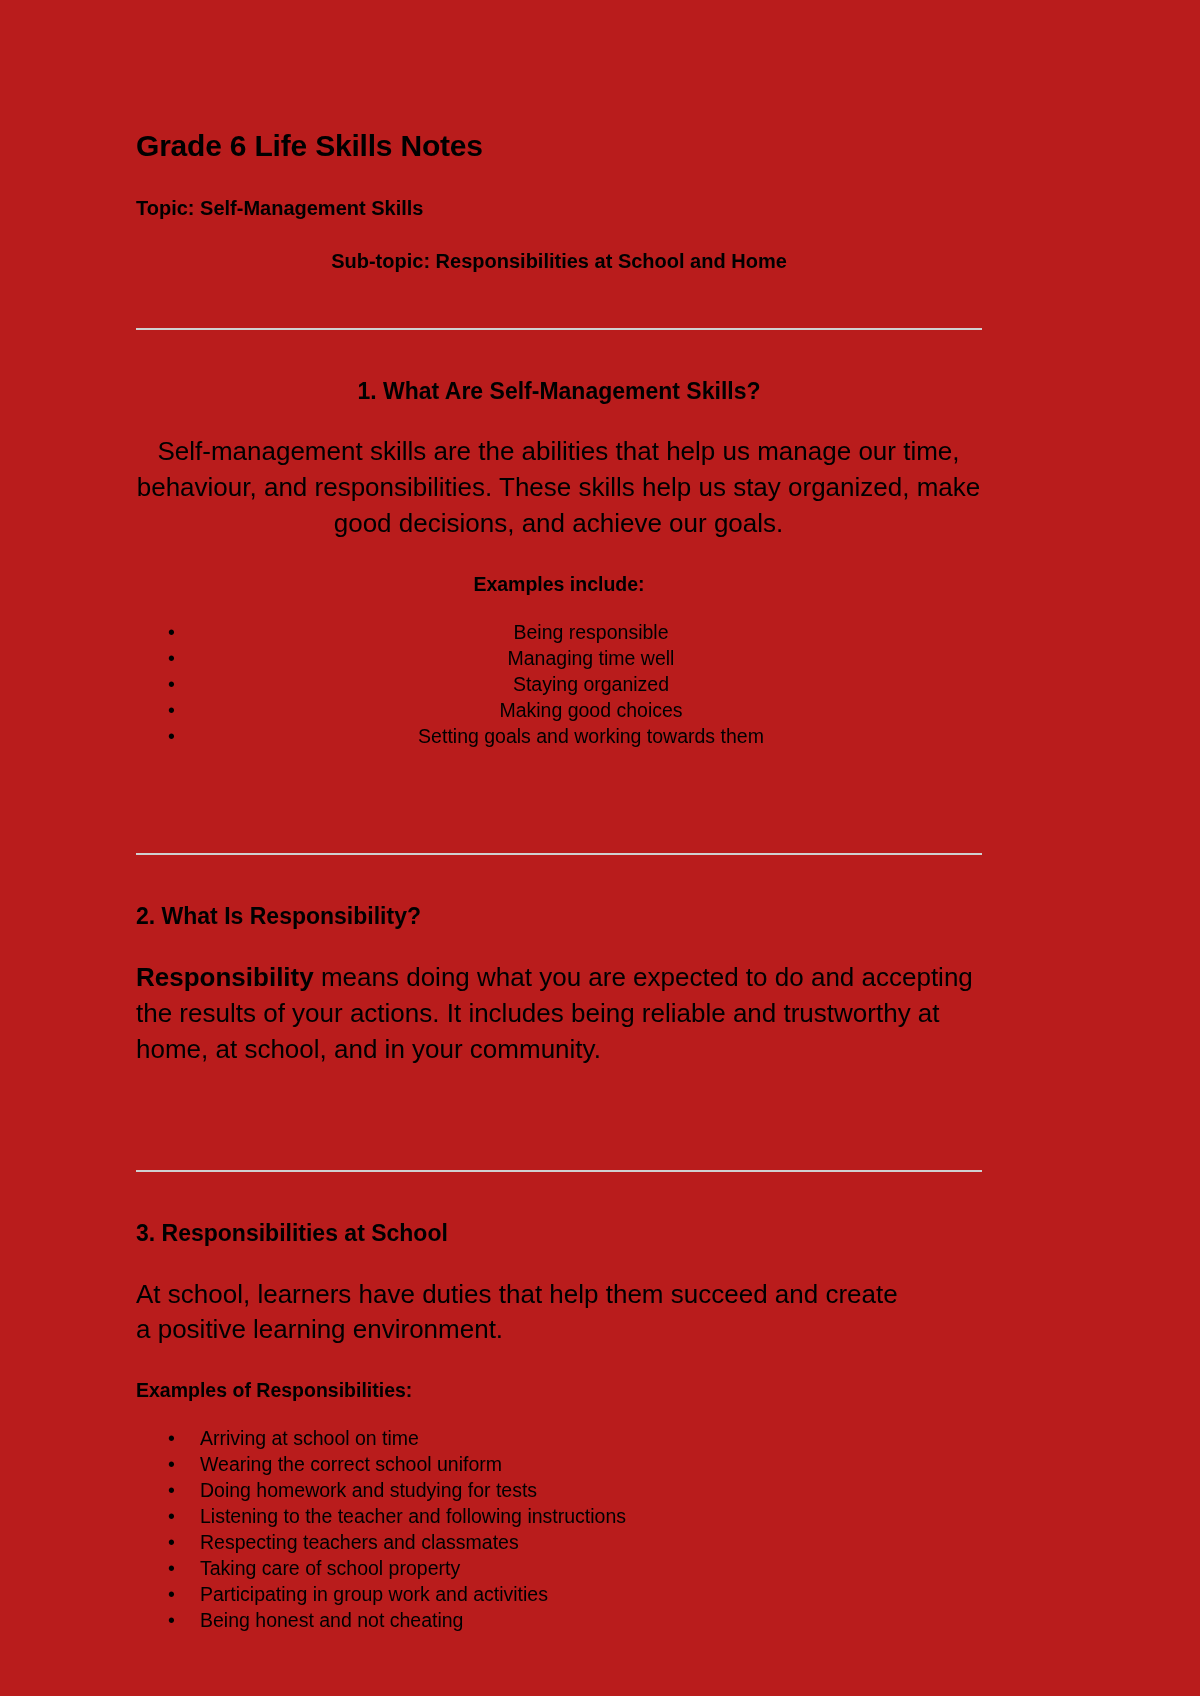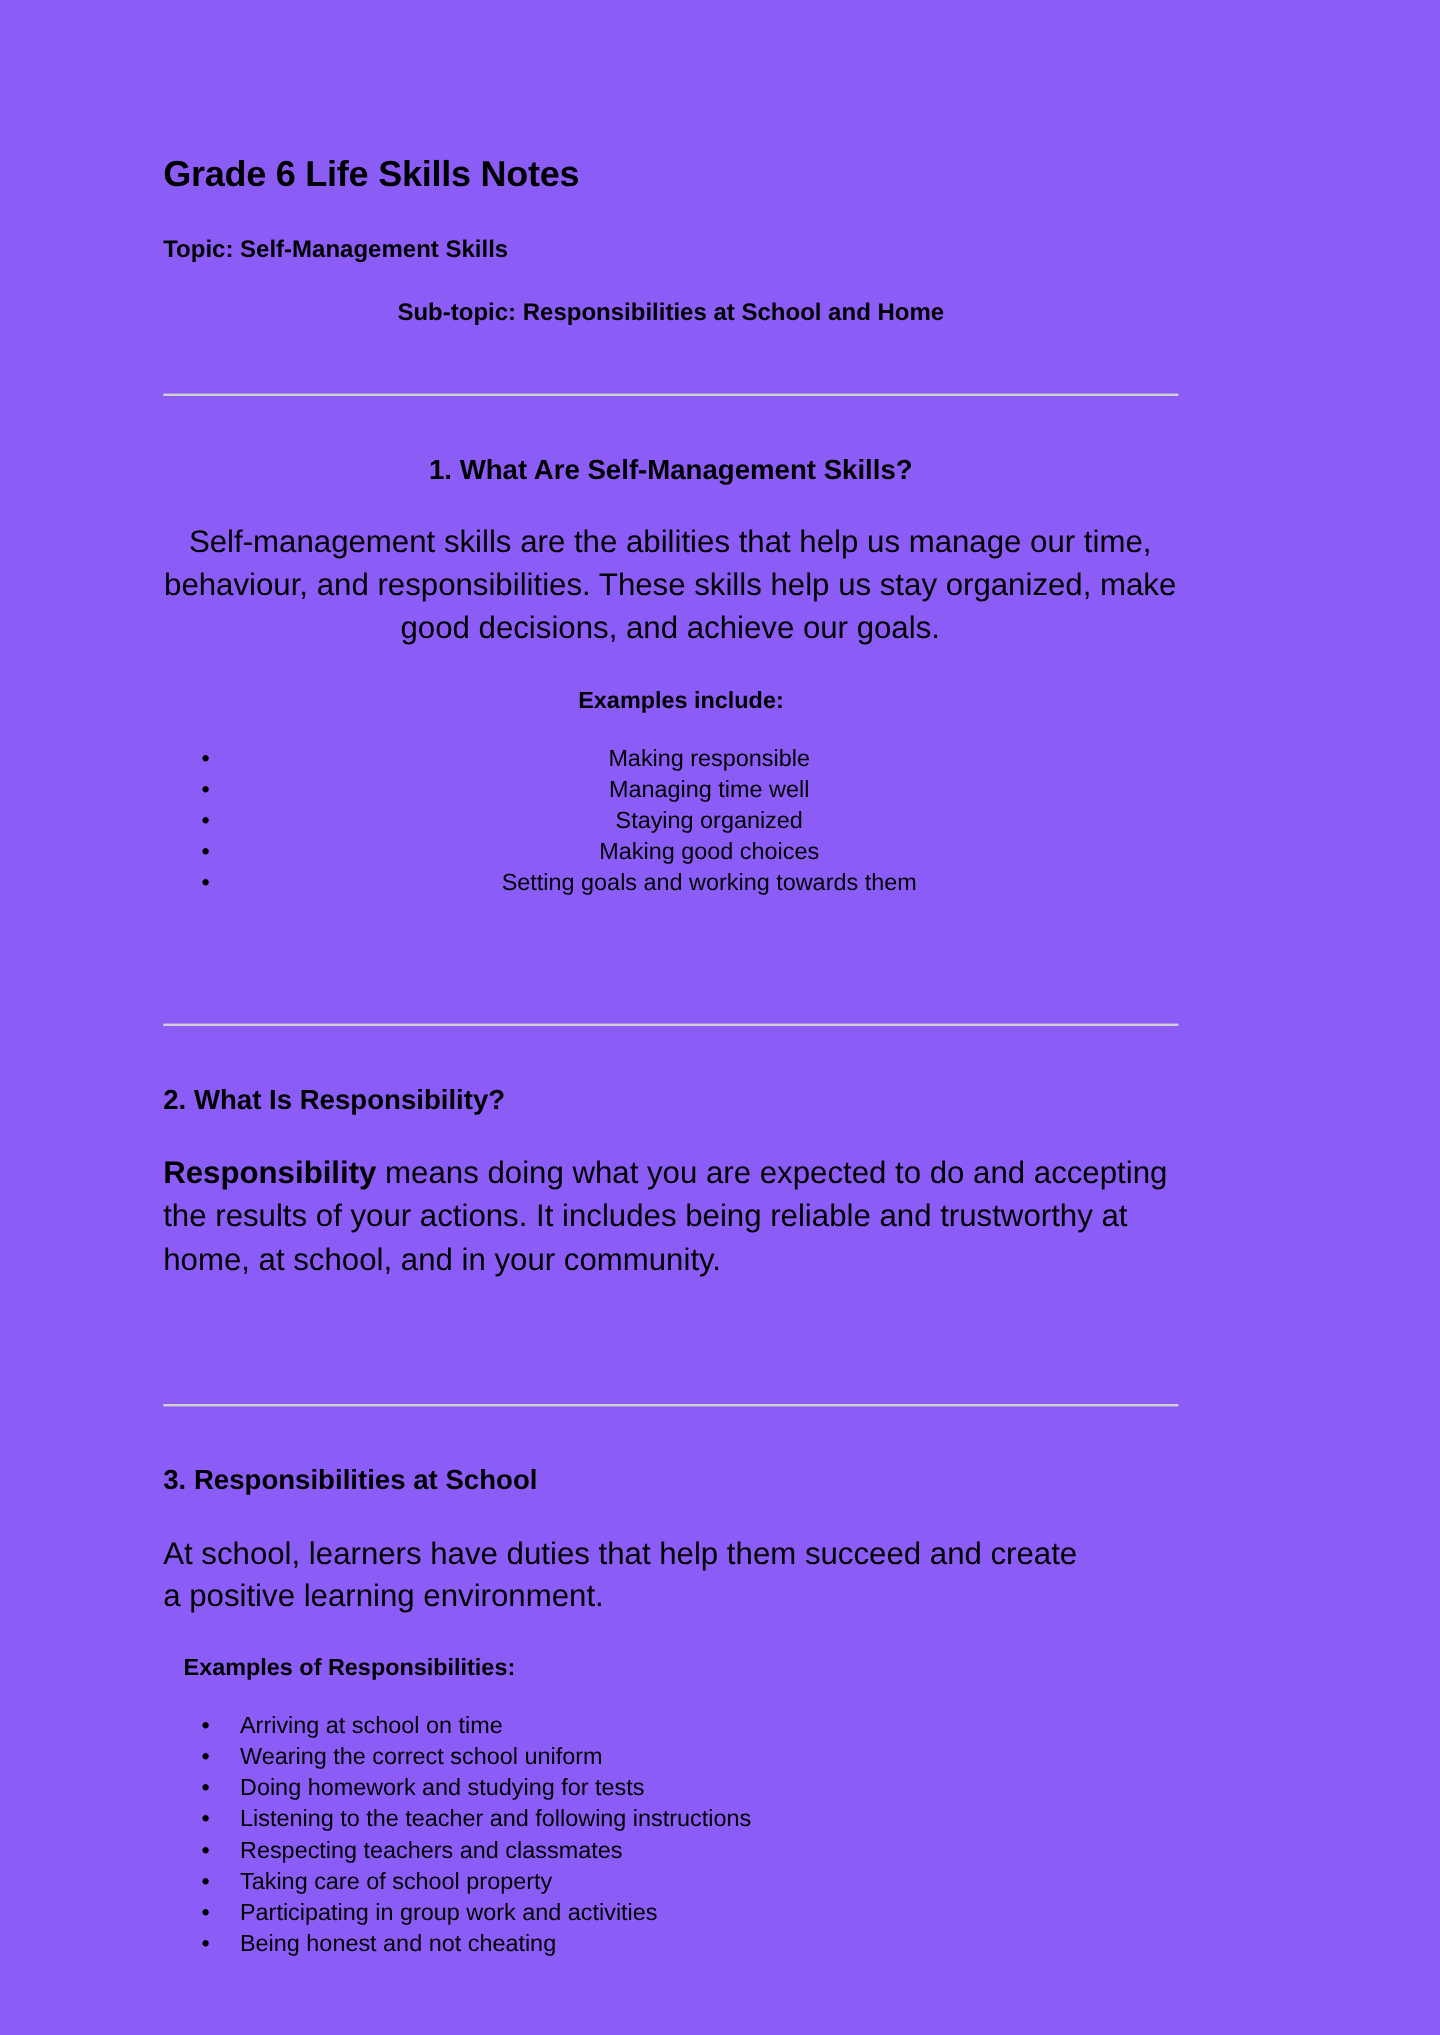--- a/index.html
+++ b/index.html
@@ -3,21 +3,21 @@
 <meta charset="utf-8">
 <style>
   html, body {
     margin: 0;
     padding: 0;
     background: #ffffff;
   }
   .page {
     width: 1200px;
     height: 1696px;
-    background: #8b5cf6;
+    background: #b91c1c;
     position: relative;
     box-sizing: border-box;
     padding: 128px 218px 0 136px;
     font-family: "Liberation Sans", sans-serif;
     color: #000000;
     -webkit-font-smoothing: none;
   }
   .doc-title {
     font-size: 30px;
     font-weight: bold;
@@ -56,21 +56,21 @@
     margin: 29px 0 0 0;
     max-width: 845px;
   }
   p.body-text.narrow {
     max-width: 770px;
   }
   p.lead-in {
     font-size: 19.5px;
     font-weight: bold;
     line-height: 1.38;
-    margin: 29px 0 0 17px;
+    margin: 29px 0 0 0;
   }
   ul.bullets {
     margin: 22px 0 0 0;
     padding: 0;
     list-style: none;
   }
   ul.bullets li {
     font-size: 19.5px;
     line-height: 1.33;
     position: relative;
@@ -102,21 +102,21 @@
 
   <p class="subtitle last">Sub-topic: Responsibilities at School and Home</p>
 
   <hr class="rule">
 
   <section class="section section-1">
     <h2 class="section-heading">1. What Are Self-Management Skills?</h2>
     <p class="body-text">Self-management skills are the abilities that help us manage our time, behaviour, and responsibilities. These skills help us stay organized, make good decisions, and achieve our goals.</p>
     <p class="lead-in">Examples include:</p>
     <ul class="bullets">
-      <li><span class="bullet-dot">•</span><span>Making responsible</span></li>
+      <li><span class="bullet-dot">•</span><span>Being responsible</span></li>
       <li><span class="bullet-dot">•</span><span>Managing time well</span></li>
       <li><span class="bullet-dot">•</span><span>Staying organized</span></li>
       <li><span class="bullet-dot">•</span><span>Making good choices</span></li>
       <li><span class="bullet-dot">•</span><span>Setting goals and working towards them</span></li>
     </ul>
   </section>
 
   <hr class="rule">
 
   <section class="section section-2">

